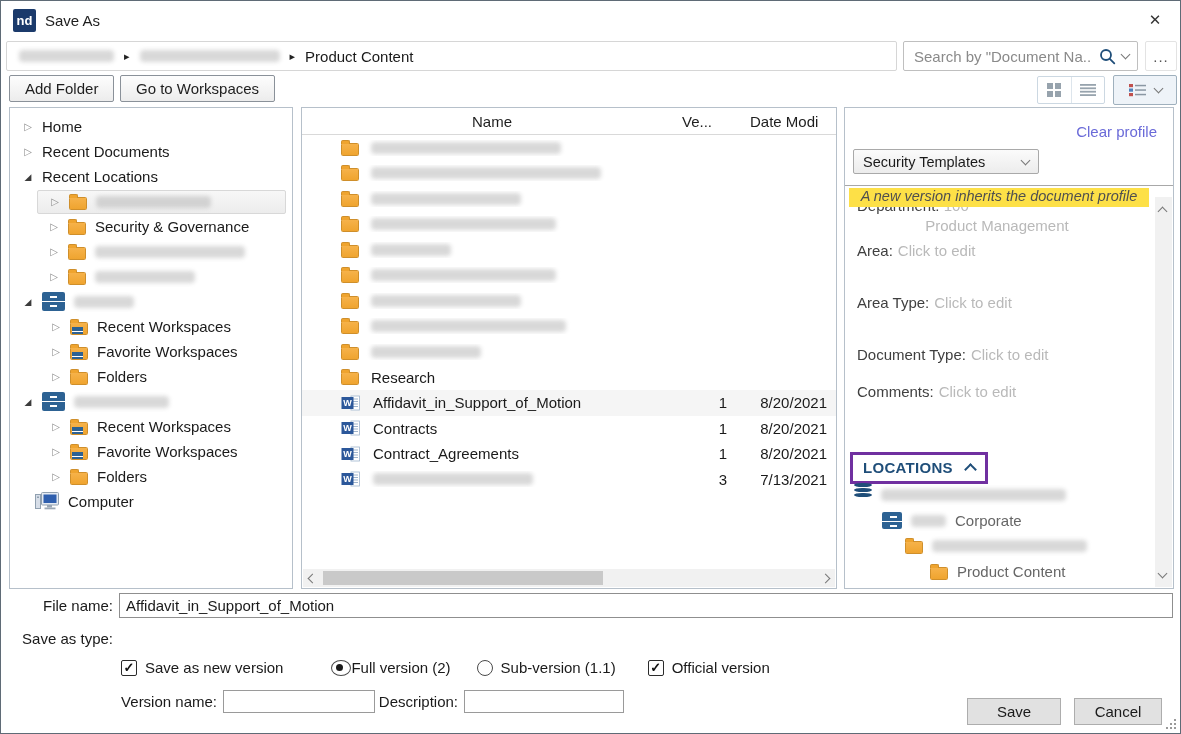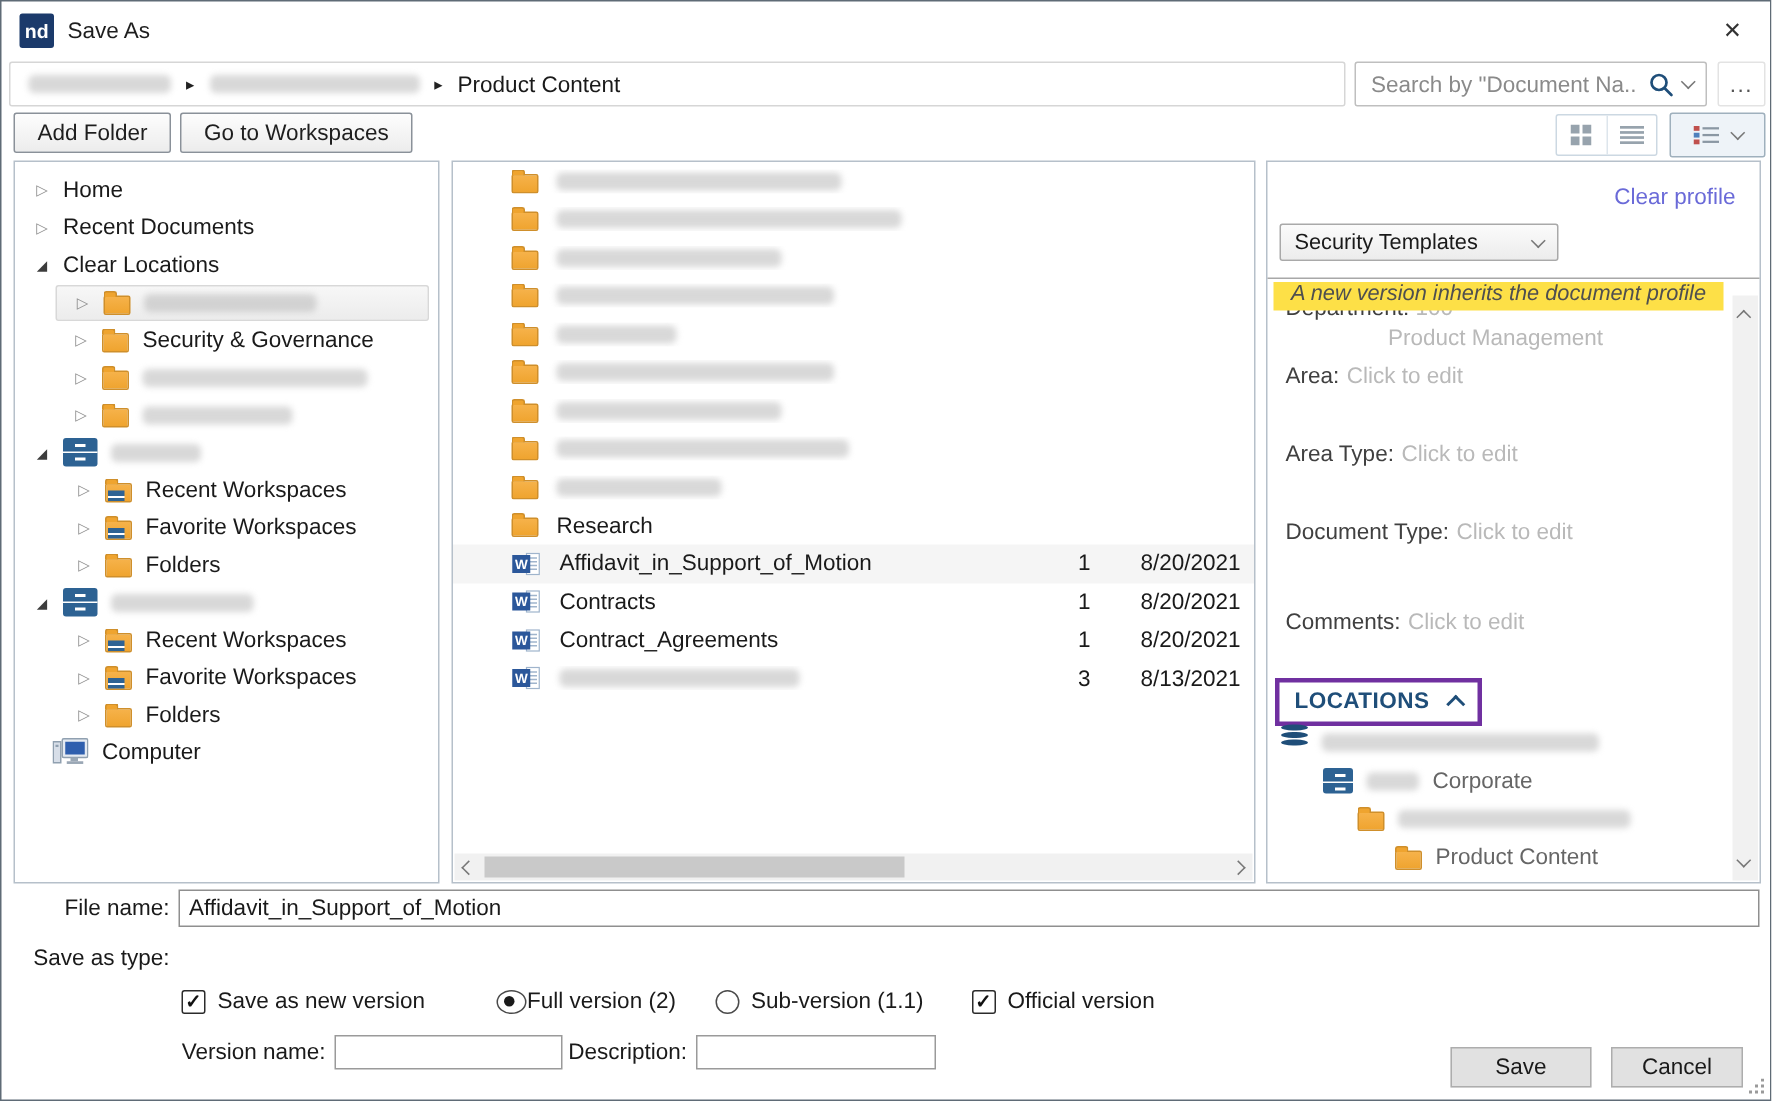--- a/index.html
+++ b/index.html
@@ -100,21 +100,21 @@
   #secTpl{top:41px;}
   .clearlink{position:absolute;right:16px;top:15px;color:#6a6ad8;font-size:15px;cursor:pointer;}
   .sectdiv{position:absolute;left:0;right:0;top:77px;border-top:1px solid #a8a8a8;}
   .pnote{position:absolute;left:4px;right:24px;top:80px;height:19px;background:#fde047;z-index:2;
          font-style:italic;color:#4f4f4f;text-align:center;font-size:14.5px;}
   .deptline{position:absolute;left:12px;top:89px;z-index:1;color:#3f3f3f;}
   .deptline .val{color:#b9b9b9;}
   .pmline{position:absolute;left:0;right:24px;top:109px;text-align:center;color:#b9b9b9;}
   .pfield{position:absolute;left:12px;color:#404040;}
   .pfield .val{color:#b9b9b9;margin-left:5px;}
-  #fArea{top:134px;} #fAreaType{top:186px;} #fDocType{top:238px;} #fComments{top:298px;text-align:right;}
+  #fArea{top:134px;} #fAreaType{top:186px;} #fDocType{top:238px;} #fComments{top:275px;text-align:right;}
   .vsb{position:absolute;top:89px;bottom:1px;right:1px;width:17px;background:#f1f1f1;}
   .vsb .chv{position:absolute;left:4px;}
   .vsb .chv.up{top:8px;} .vsb .chv.dn{bottom:10px;}
   .locbox{position:absolute;left:5px;top:344px;display:inline-flex;align-items:center;gap:13px;padding:4px 10px 5px 10px;
           border:3px solid #7030a0;color:#1f4e79;font-weight:bold;font-size:15px;letter-spacing:.3px;cursor:pointer;}
   .lrow{position:absolute;display:flex;align-items:center;gap:9px;color:#666;white-space:nowrap;}
   #lr1{left:9px;top:381px;} #lr2{left:37px;top:404px;} #lr3{left:60px;top:430px;} #lr4{left:85px;top:455px;}
 
   
   .flabel{position:absolute;text-align:right;color:#1a1a1a;}
@@ -209,21 +209,21 @@
     <div class="trow t0">
       <span class="tri">▷</span>
       <span>Home</span>
     </div>
     <div class="trow t0">
       <span class="tri">▷</span>
       <span>Recent Documents</span>
     </div>
     <div class="trow t0">
       <span class="tri open">◢</span>
-      <span>Clear Locations</span>
+      <span>Recent Locations</span>
     </div>
     <div class="trow">
       <div class="selwrap">
         <span class="tri">▷</span>
         <span class="fold"></span>
         <span class="blur" style="width:115px"></span>
       </div>
     </div>
     <div class="trow t1">
       <span class="tri">▷</span>
@@ -287,20 +287,25 @@
         <rect x="6.5" y="0.5" width="17" height="12.5" rx="1" fill="#e4eaf2" stroke="#90a0b0"></rect>
         <rect x="8.5" y="2.5" width="13" height="8.5" fill="#2f5fae"></rect>
         <rect x="12" y="13" width="5" height="2.5" fill="#9aa7b5"></rect>
         <rect x="9.5" y="15.5" width="11" height="1.8" fill="#9aa7b5"></rect>
       </svg>
       <span>Computer</span>
     </div>
   </div>
 
   <div class="panel" id="midPanel">
+    <div class="fhead">
+      <span class="hname">Name</span>
+      <span class="hver">Ve...</span>
+      <span class="hdate">Date Modi</span>
+    </div>
     <div class="frow">
         <span class="fname">
           <span class="fold"></span>
           <span class="blur" style="width:190px"></span>
         </span>
       </div>
     <div class="frow">
         <span class="fname">
           <span class="fold"></span>
           <span class="blur" style="width:230px"></span>
@@ -418,21 +423,21 @@
               <line x1="11.5" y1="6.5" x2="17" y2="6.5"></line>
               <line x1="11.5" y1="9" x2="17" y2="9"></line>
               <line x1="11.5" y1="11.5" x2="17" y2="11.5"></line>
             </g>
             <rect x="0.5" y="2" width="12" height="12" fill="#2b579a"></rect>
             <text x="6.5" y="11.3" font-size="9" font-weight="bold" fill="#fff" text-anchor="middle">W</text>
           </svg>
         <span class="blur" style="width:160px"></span>
       </span>
       <span class="fver">3</span>
-      <span class="fdate">8/13/2021</span>
+      <span class="fdate">7/13/2021</span>
     </div>
 
     <div class="hsb">
       <span class="chv left" style="margin-top:0"></span>
       <span class="thumb"></span>
       <span class="chv right" style="position:absolute;right:0;margin-top:0"></span>
     </div>
   </div>
 
   <div class="panel" id="rightPanel">

